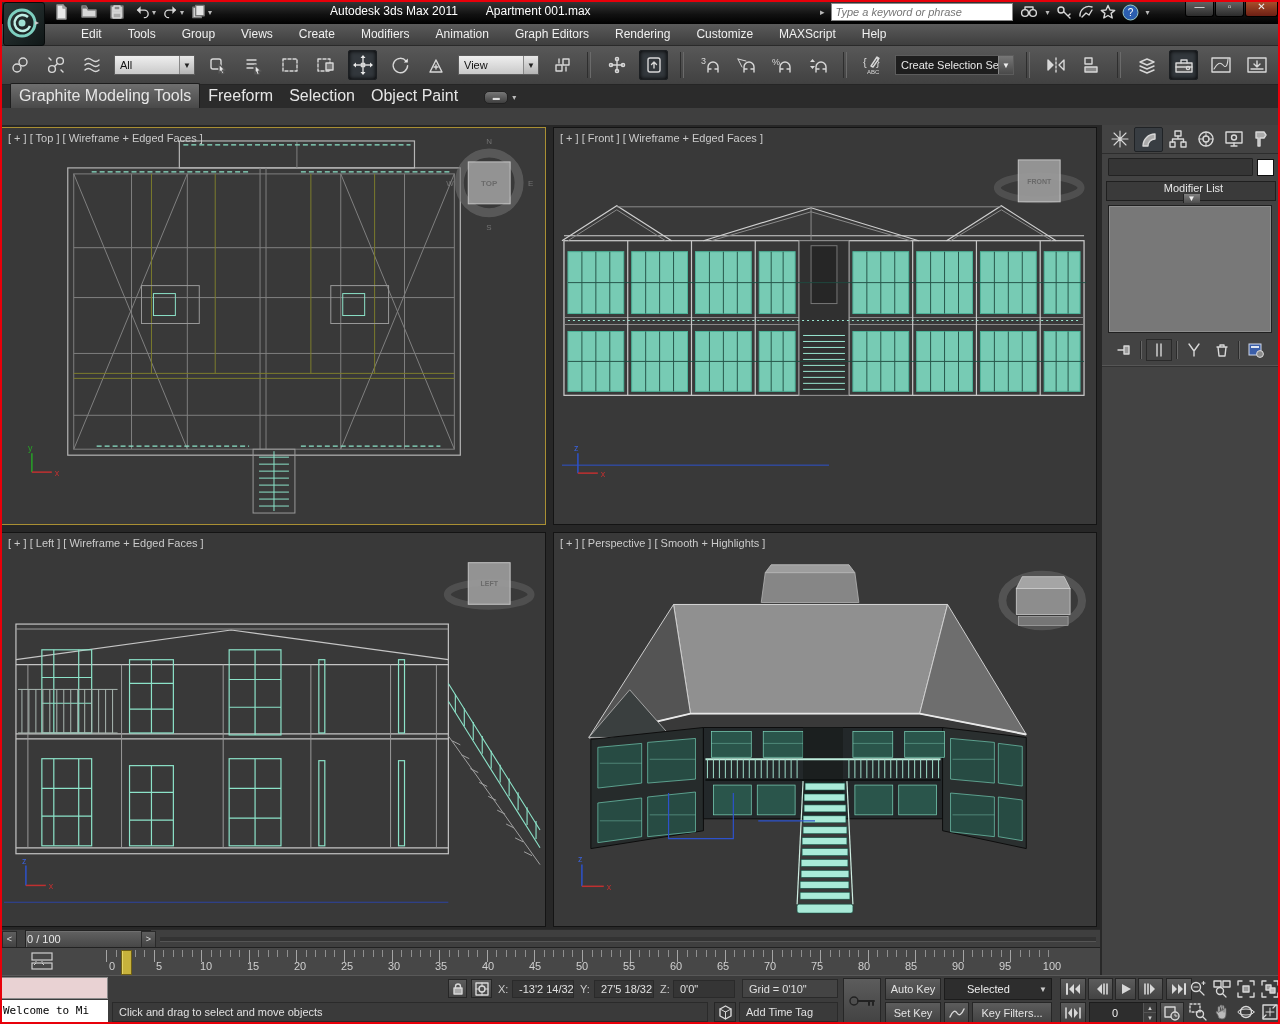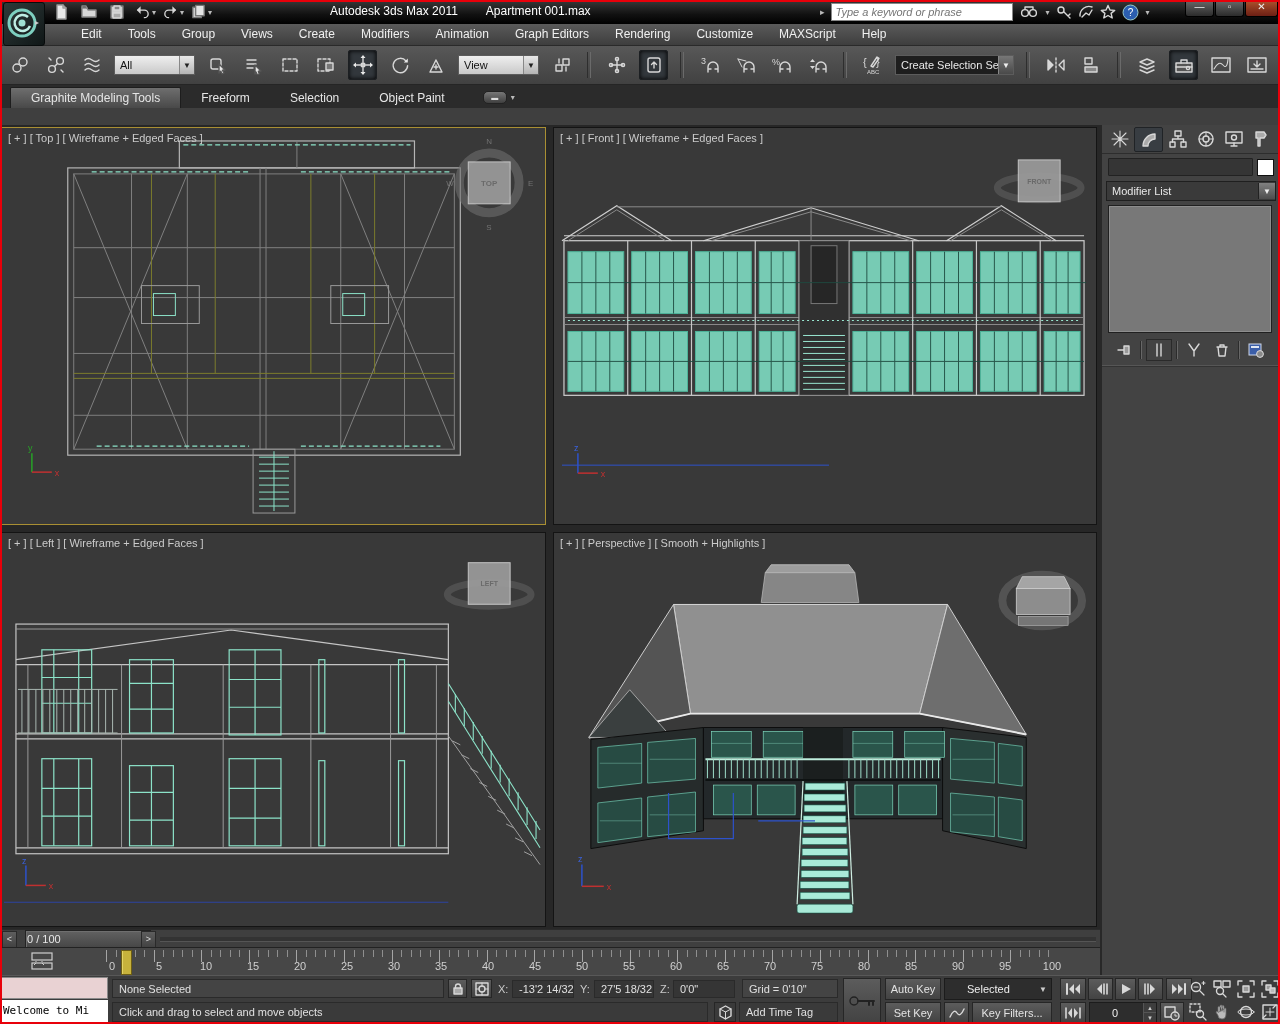--- a/index.html
+++ b/index.html
@@ -44,21 +44,21 @@
   .tdrop{height:18px;background:linear-gradient(#efefef,#c9c9c9);border:1px solid #5c5c5c;color:#111;
          display:flex;align-items:center;font-size:11px;padding-left:5px;flex:none;position:relative;}
   .tdrop .arr{margin-left:auto;width:14px;height:100%;background:linear-gradient(#e8e8e8,#b5b5b5);
               border-left:1px solid #888;color:#222;font-size:8px;display:flex;align-items:center;justify-content:center;}
   .tdrop.dark{background:#1e1e1e;color:#e8e8e8;}
   .tdrop.dark .arr{background:linear-gradient(#777,#4a4a4a);color:#eee;}
 
   
   .ribbontabs{position:absolute;left:0;top:85px;width:1280px;height:23px;background:#2b2b2b;
               display:flex;align-items:flex-end;padding-left:10px;box-sizing:border-box;}
-  .rtab{padding:3px 20px;font-size:12px;color:#e6e6e6;}
+  .rtab{padding:3px 8px;font-size:16px;color:#e6e6e6;}
   .rtab.active{background:linear-gradient(#6e6e6e,#494949);border:1px solid #1d1d1d;border-bottom:none;
                border-radius:2px 2px 0 0;}
   .rmin{margin-left:18px;margin-bottom:4px;width:22px;height:11px;background:linear-gradient(#777,#3f3f3f);
         border:1px solid #222;border-radius:5px;display:flex;align-items:center;justify-content:center;
         color:#ddd;font-size:7px;}
   .ribbonstrip{position:absolute;left:0;top:108px;width:1280px;height:17px;
                background:linear-gradient(#7a7a7a,#505050);border-bottom:1px solid #303030;}
   .ptab{position:absolute;left:6px;top:0;height:16px;padding:0 10px;background:linear-gradient(#e2e2e2,#bdbdbd);
         border:1px solid #555;border-top:none;color:#1a1a1a;font-size:11px;line-height:16px;}
 
@@ -75,21 +75,21 @@
 
   
   .cpanel{position:absolute;left:1100px;top:125px;width:180px;height:850px;background:#434343;
           border-left:2px solid #282828;box-sizing:border-box;}
   .cptabs{display:flex;gap:1px;padding:2px 2px 1px 4px;border-bottom:1px solid #2d2d2d;}
   .cptab{width:27px;height:23px;display:flex;align-items:center;justify-content:center;border-radius:2px;}
   .cptab.active{background:#383d42;border:1px solid #202326;}
   .cprow{display:flex;align-items:center;padding:4px 6px 2px 6px;gap:4px;}
   .namefield{flex:1;height:16px;background:#353535;border:1px solid #222;border-radius:1px;}
   .swatch{width:15px;height:15px;background:#fff;border:1px solid #111;}
-  .modlist{margin:3px 4px;height:18px;background:#3a3a3a;border:1px solid #1f1f1f;display:flex;align-items:center;}
+  .modlist{margin:3px 4px;height:18px;background:#3a3a3a;border:1px solid #1f1f1f;display:flex;align-items:center;flex-direction:column;}
   .modlist span{flex:1;padding-left:5px;color:#e8e8e8;}
   .modlist .arr{width:16px;height:16px;background:linear-gradient(#808080,#4d4d4d);border-left:1px solid #222;
                 color:#eee;font-size:8px;display:flex;align-items:center;justify-content:center;}
   .stackbox{margin:4px 8px 4px 6px;height:126px;background:#787878;border:1px solid #202020;
             box-shadow:inset 0 0 0 1px #8d8d8d;}
   .stacktools{display:flex;align-items:center;gap:4px;padding:2px 0 4px 10px;border-bottom:1px solid #565656;}
   .stbtn{width:24px;height:20px;display:flex;align-items:center;justify-content:center;}
   .ssep{width:1px;height:18px;background:#2c2c2c;border-right:1px solid #676767;}
   .rollouts{height:480px;border-top:1px solid #333;}
 
@@ -879,23 +879,20 @@
         <span>95</span>
         <span>100</span>
     </div>
     <div class="framemarker"></div>
   </div>
 
   <div class="statusbar">
     <div class="listener-pink"></div>
     <div class="listener-white">Welcome to Mi</div>
 
-    <div class="sfield" style="left:112px;top:3px;width:332px;height:19px">
-        <span>None Selected</span>
-      </div>
     <div class="sbtn" style="left:448px;top:3px;width:19px;height:19px">
         <svg class="tb" width="14" height="14" viewBox="0 0 14 14">
           <rect x="3" y="6" width="8" height="6" fill="#aaa"></rect>
           <path d="M4.5 6V4.5a2.5 2.5 0 0 1 5 0V6"></path>
         </svg>
       </div>
     <div class="sbtn" style="left:471px;top:3px;width:21px;height:19px">
         <svg class="tb" width="16" height="16" viewBox="0 0 16 16">
           <rect x="2" y="2" width="12" height="12"></rect>
           <circle cx="8" cy="8" r="3"></circle>

